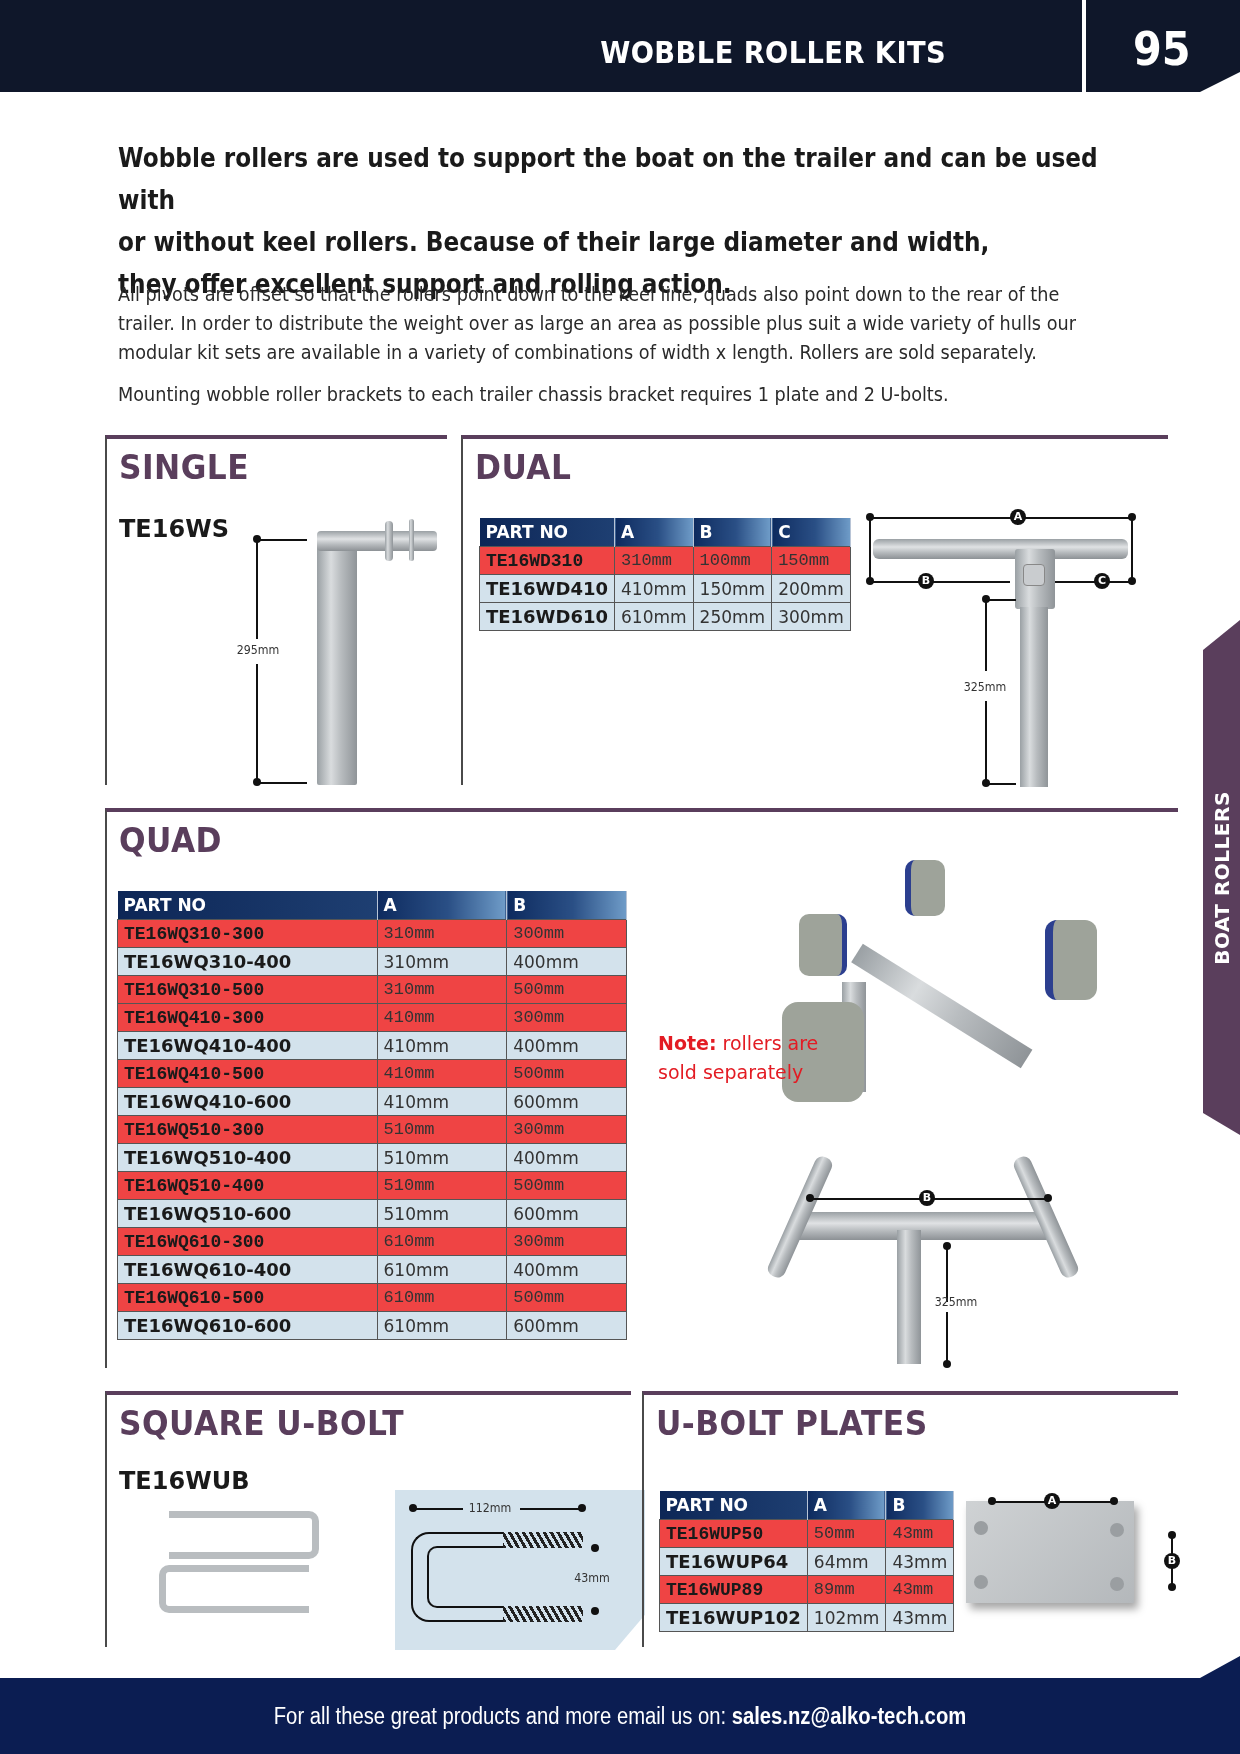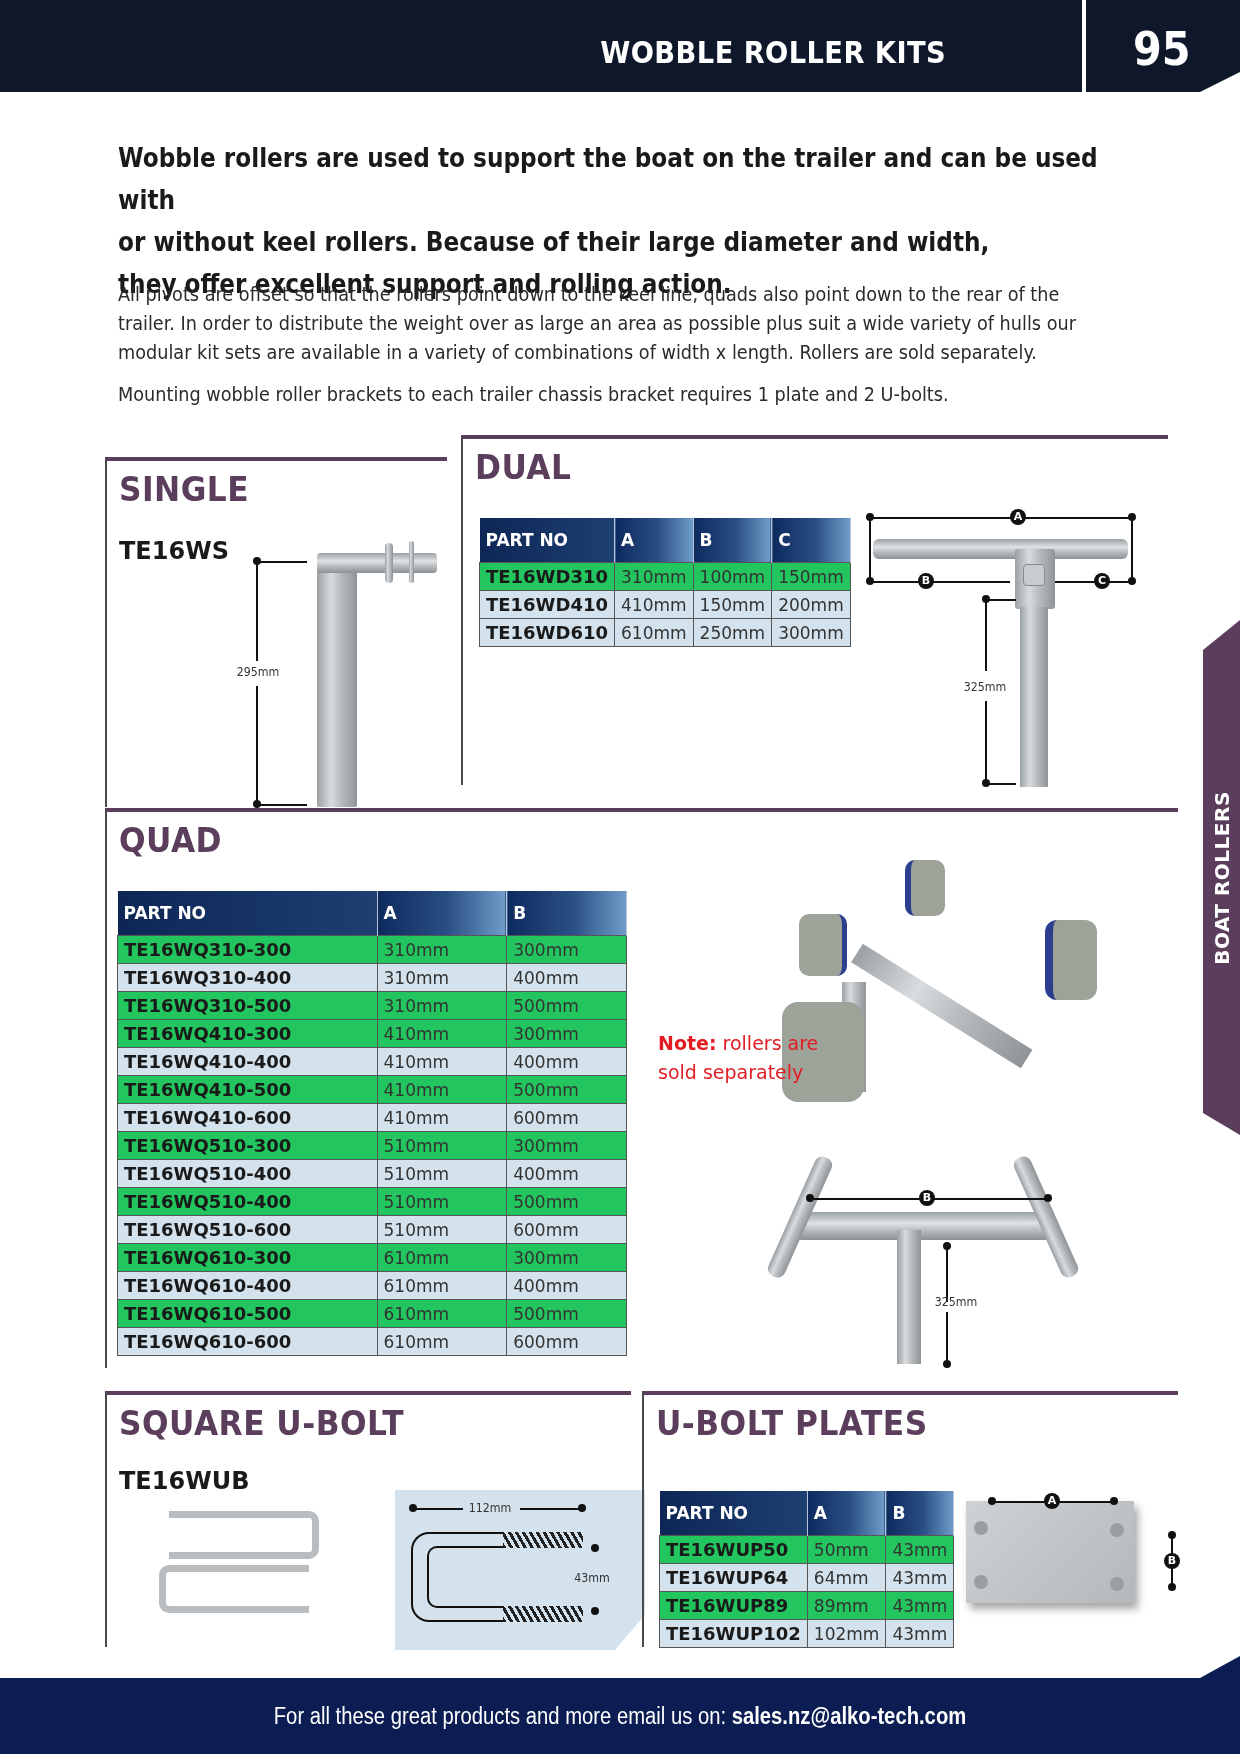--- a/index.html
+++ b/index.html
@@ -23,26 +23,26 @@
   .p1 { top: 280px; }
   .p2 { top: 380px; }
 
   
   .panel { position: absolute; border-top: 4px solid #5a3e5c; border-left: 2px solid #4a4a4a; }
   .panel h2 { position: absolute; left: 12px; top: 8px; font-weight: bold; font-size: 34px; color: #5a3e5c; transform: scaleX(0.92); transform-origin: left top; letter-spacing: 0.5px; }
   .partlabel { position: absolute; font-weight: bold; font-size: 24px; color: #1a1a1a; }
 
   
   table.spec { position: absolute; border-collapse: collapse; font-size: 17px; }
-  table.spec th { background: linear-gradient(90deg, #0d2a5e 0%, #2a4f85 55%, #6f9cc8 100%); color: #fff; text-align: left; font-weight: bold; padding: 12px 6px; height: 14px; border-right: 1px solid #b8c4d6; }
+  table.spec th { background: linear-gradient(90deg, #0d2a5e 0%, #2a4f85 55%, #6f9cc8 100%); color: #fff; text-align: left; font-weight: bold; padding: 4px 6px; height: 14px; border-right: 1px solid #b8c4d6; }
   table.spec th.first { background: linear-gradient(90deg, #0d2656 0%, #1e3f72 100%); }
   table.spec td { padding: 0 6px; border: 1px solid #555; height: 28px; color: #333; white-space: nowrap; }
   table.spec td.pn { font-weight: bold; font-size: 18px; color: #1a1a1a; }
   table.spec tr.alt td { background: #d3e2ec; }
-  table.spec tr.norm td { background: #22c55e; }
+  table.spec tr.norm td { background: #ef4444; font-family: Liberation Mono, monospace; }
 
   .dim { position: absolute; font-size: 13px; color: #333; transform: scaleX(0.85); }
   .vline { position: absolute; width: 1.5px; background: #111; }
   .hline { position: absolute; height: 1.5px; background: #111; }
   .dot { position: absolute; width: 8px; height: 8px; border-radius: 50%; background: #111; }
   .badge { position: absolute; width: 16px; height: 16px; border-radius: 50%; background: #111; color: #fff; font-weight: bold; font-size: 11px; text-align: center; line-height: 16px; }
 
   .metal { background: linear-gradient(90deg, #9aa0a4 0%, #d9dcde 35%, #b8bcbf 60%, #8f9498 100%); }
   .metal-h { background: linear-gradient(180deg, #9aa0a4 0%, #e0e2e4 40%, #b3b7ba 70%, #8c9195 100%); }
 
@@ -74,21 +74,21 @@
   <div>or without keel rollers. Because of their large diameter and width,</div>
   <div>they offer excellent support and rolling action.</div>
 </div>
 <div class="body-p p1">
   <div>All pivots are offset so that the rollers point down to the keel line, quads also point down to the rear of the</div>
   <div>trailer. In order to distribute the weight over as large an area as possible plus suit a wide variety of hulls our</div>
   <div>modular kit sets are available in a variety of combinations of width x length. Rollers are sold separately.</div>
 </div>
 <div class="body-p p2">Mounting wobble roller brackets to each trailer chassis bracket requires 1 plate and 2 U-bolts.</div>
 
-<div class="panel" style="left:105px; top:457px; width:342px; height:350px;">
+<div class="panel" style="left:105px; top:435px; width:342px; height:350px;">
   <h2>SINGLE</h2>
   <div class="partlabel" style="left:12px; top:76px;">TE16WS</div>
 
   <div class="dot" style="left:146px; top:96px;"></div>
   <div class="hline" style="left:150px; top:100px; width:50px;"></div>
   <div class="vline" style="left:149px; top:100px; height:100px;"></div>
   <div class="dim" style="left:126px; top:203px;">295mm</div>
   <div class="vline" style="left:149px; top:225px; height:118px;"></div>
   <div class="dot" style="left:146px; top:339px;"></div>
   <div class="hline" style="left:150px; top:343px; width:50px;"></div>

